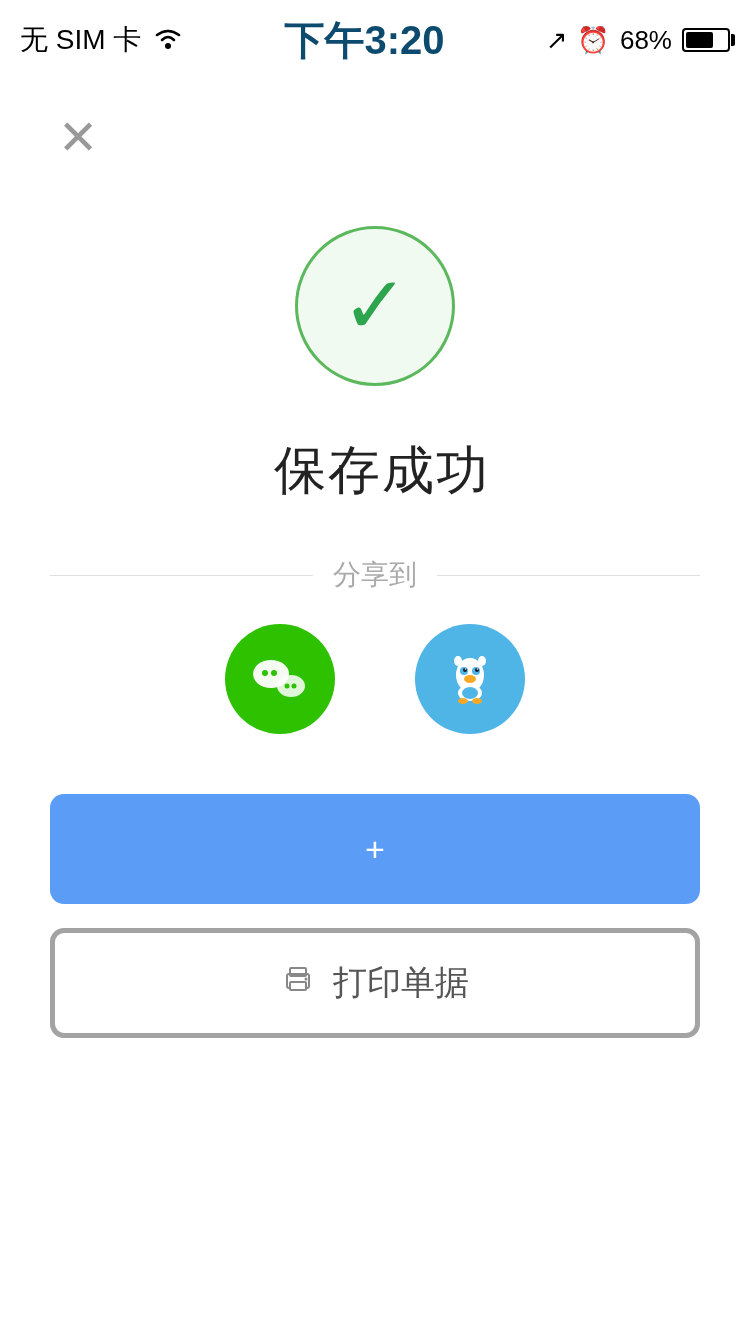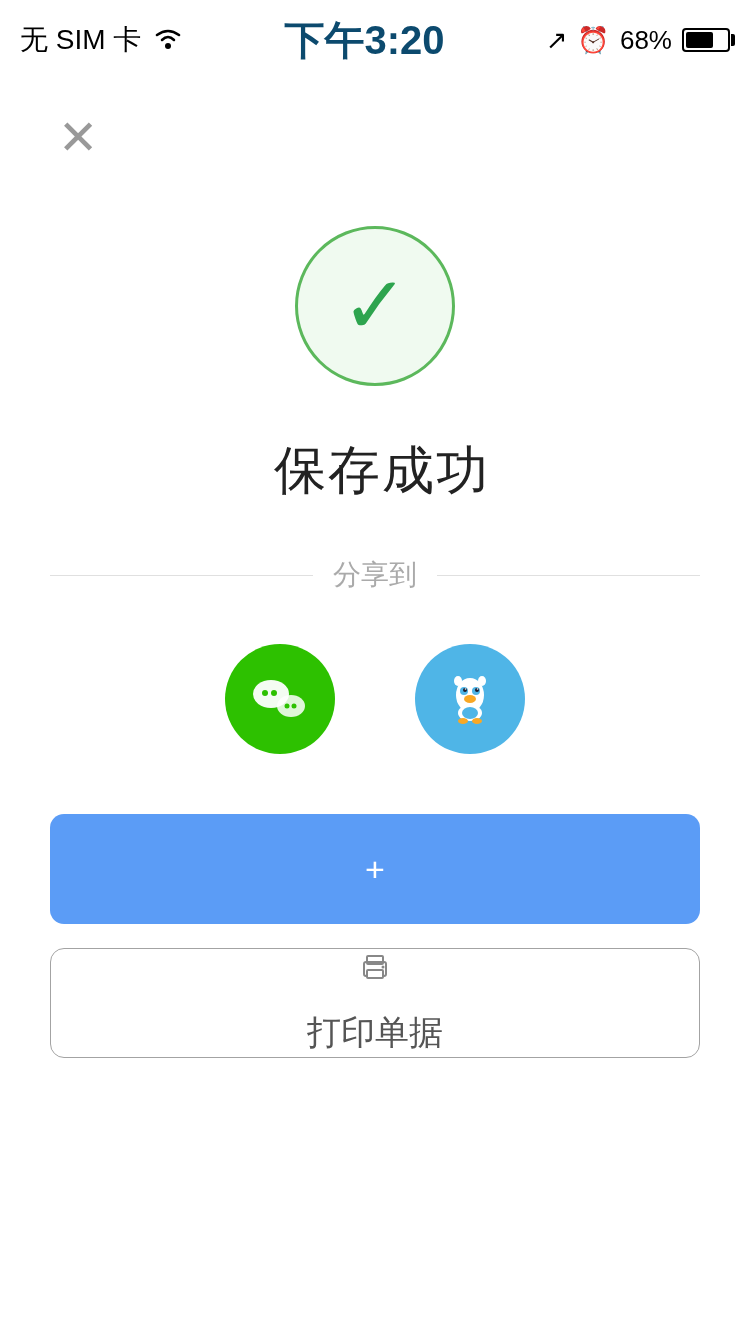--- a/index.html
+++ b/index.html
@@ -125,21 +125,21 @@
 
     
     .share-section {
       width: 100%;
       margin-bottom: 60px;
     }
     .share-divider {
       display: flex;
       align-items: center;
       gap: 20px;
-      margin-bottom: 50px;
+      margin-bottom: 30px;
     }
     .divider-line {
       flex: 1;
       height: 1px;
       background: #e0e0e0;
     }
     .share-label {
       font-size: 28px;
       color: #aaa;
       white-space: nowrap;
@@ -194,22 +194,21 @@
       cursor: pointer;
       border: none;
     }
     .btn-primary {
       background: #5b9cf6;
       color: #fff;
     }
     .btn-secondary {
       background: #fff;
       color: #555;
-      border: 1px solid #a3a3a3;
-      flex-direction: column;
+      border: 5px solid #a3a3a3;
     }
     .btn-icon {
       font-size: 34px;
     }
   </style>
 </head>
 <body>
 
 <div class="status-bar">
   <div class="status-left">

